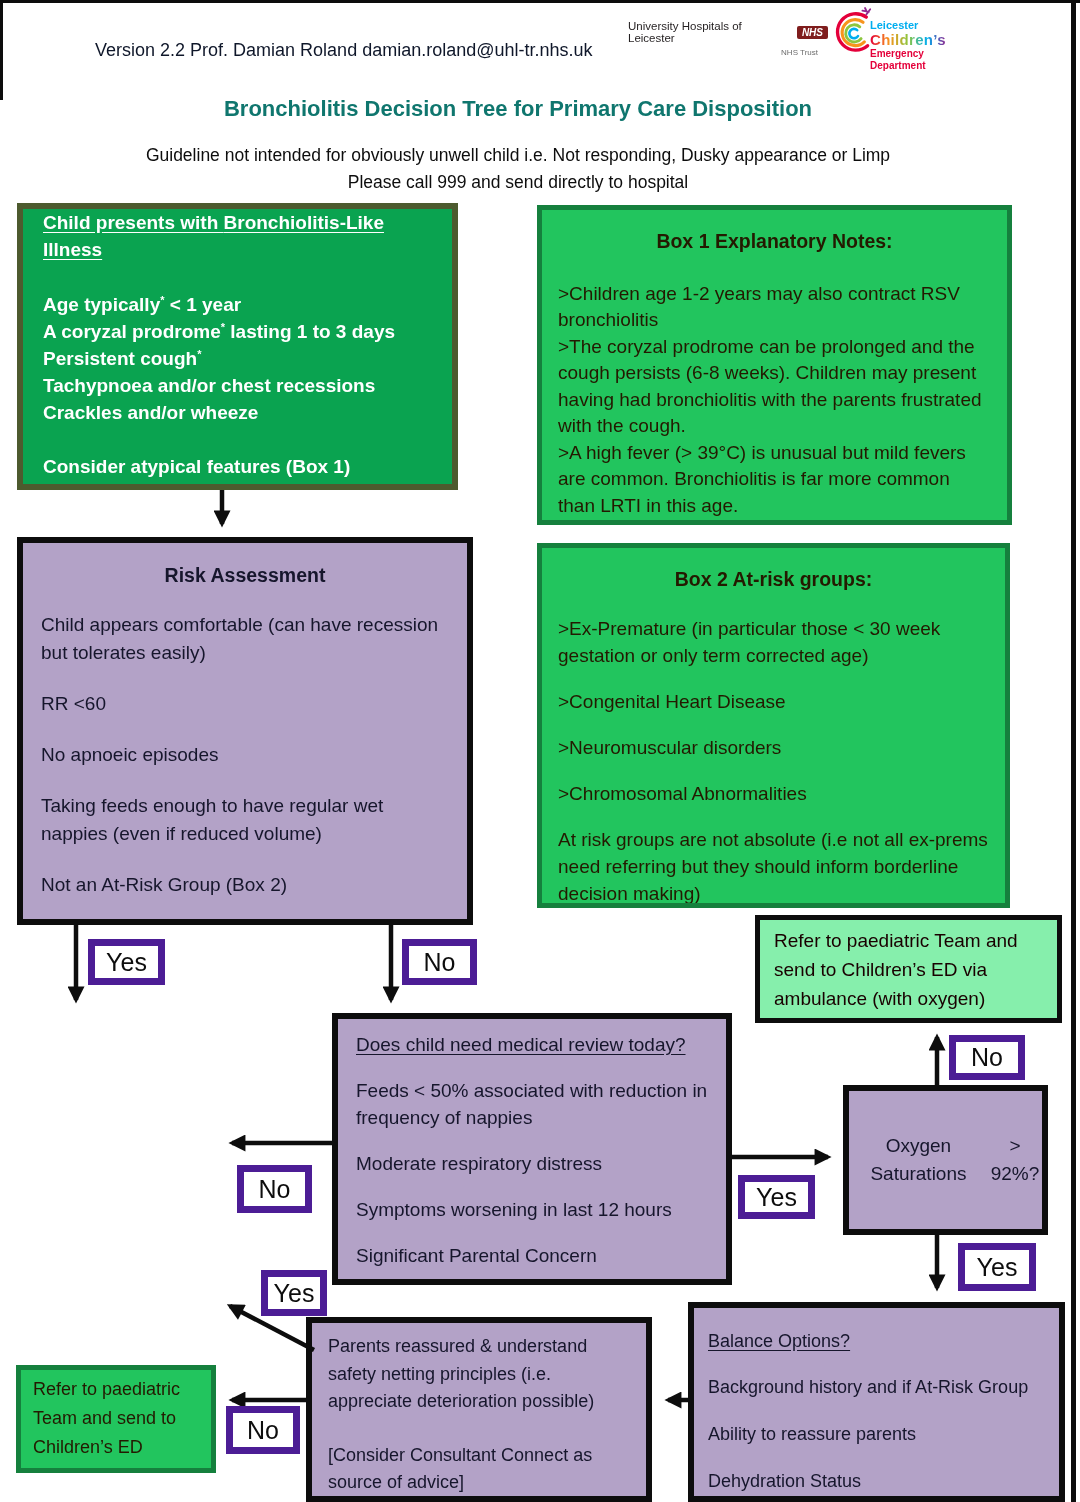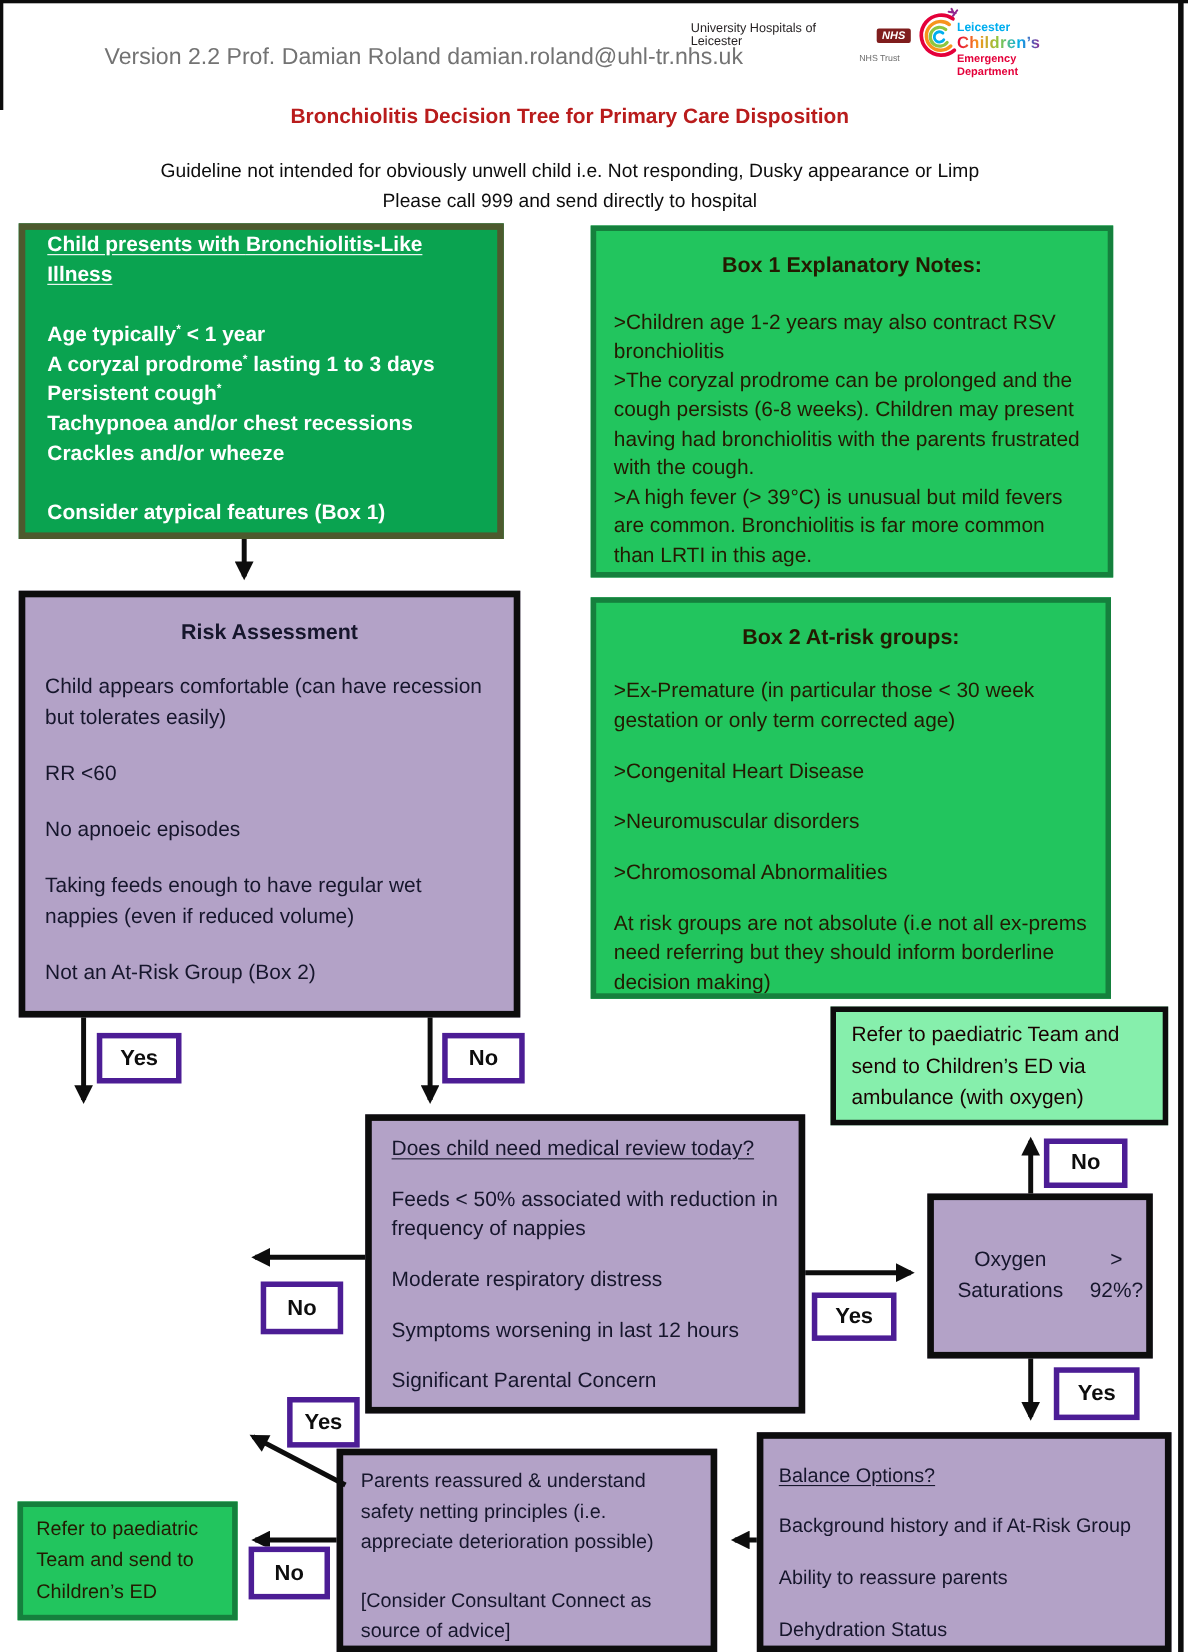--- a/index.html
+++ b/index.html
@@ -7,39 +7,39 @@
     position:relative; width:1080px; height:1502px; overflow:hidden;
     background:#ffffff; color:#111;
     font-family:"Liberation Sans", sans-serif;
   }
   .edge { position:absolute; background:#0c0c0c; }
   .edge-right { left:1071px; top:0; width:5px; height:1502px; }
   .edge-top { left:0; top:0; width:1080px; height:3px; }
   .edge-left { left:0; top:0; width:3px; height:100px; }
 
   
-  .version { position:absolute; left:95px; top:40px; font-size:21px; color:#737373; }
+  .version { position:absolute; left:95px; top:40px; font-size:18px; color:#0f172a; }
   .uhl { position:absolute; left:628px; top:20px; width:200px; }
   .uhl-row { display:flex; align-items:center; justify-content:flex-end; gap:7px; }
   .uhl-name { font-size:11.5px; color:#231f20; }
   .nhs-tile { background:#7f1d1d; color:#fff; font-style:italic; font-weight:bold;
               font-size:10px; padding:1px 5px; border-radius:2px; }
   .uhl-sub { font-size:8px; color:#6d6d6d; text-align:right; margin-top:4px; padding-right:10px; }
   .lced { position:absolute; left:826px; top:5px; display:flex; align-items:flex-start; }
   .lced-text { margin-left:-8px; margin-top:14px; }
   .lced-leicester { color:#00aeef; font-size:11px; font-weight:bold; }
   .lced-childrens { font-size:15px; font-weight:bold; color:#e4003a; letter-spacing:.3px; }
   @supports ((-webkit-background-clip:text)) {
     .lced-childrens { background:linear-gradient(90deg,#e4003a,#f7941d,#8dc63f,#00aeef,#92278f);
                       -webkit-background-clip:text; background-clip:text; color:transparent; }
   }
   .lced-emergency, .lced-department { color:#e4003a; font-size:10px; font-weight:bold; line-height:12px; }
 
   .title { position:absolute; left:0; top:96px; width:1036px; text-align:center;
-           font-size:19px; font-weight:bold; color:#b91c1c; margin:0; }
+           font-size:22px; font-weight:bold; color:#0f766e; margin:0; }
   .subtitle { position:absolute; left:0; top:142px; width:1036px; text-align:center;
               font-size:17.5px; line-height:27px; color:#0d0d0d; }
 
   
   .box { position:absolute; box-sizing:border-box; overflow:hidden; }
   sup { font-size:11px; line-height:0; }
   .u { text-decoration:underline; text-underline-offset:3px; }
 
   .presenting { left:17px; top:203px; width:441px; height:287px;
     background:#0aa350; border:6px solid #4d5a2e; color:#ffffff; font-weight:bold;
@@ -82,22 +82,22 @@
   .balance { left:688px; top:1302px; width:377px; height:200px; font-size:18px; line-height:26px; padding:20px 14px; }
   .balance-title { text-decoration:underline; text-underline-offset:3px; margin-bottom:20px; }
   .balance-item { margin-bottom:21px; }
 
   .parents { left:306px; top:1317px; width:346px; height:185px; font-size:18px; line-height:27.5px; padding:10px 16px; }
   .parents-p2 { margin-top:26px; }
 
   .refer-orange { left:16px; top:1365px; width:200px; height:108px; font-size:18px; line-height:29px; padding:5px 12px; }
 
   
-  .decision { position:absolute; background:#ffffff; border:5px solid #4c1d95;
-    color:#0d0d0d; font-weight:bold; font-size:20px; box-sizing:border-box;
+  .decision { position:absolute; background:#ffffff; border:7px solid #4c1d95;
+    color:#0d0d0d; font-weight:normal; font-size:25px; box-sizing:border-box;
     display:flex; align-items:center; justify-content:center; }
   .yes1 { left:88px;  top:939px;  width:77px; height:46px; }
   .no1  { left:402px; top:939px;  width:75px; height:46px; }
   .no2  { left:237px; top:1165px; width:75px; height:48px; }
   .yes2 { left:261px; top:1270px; width:66px; height:46px; }
   .yes3 { left:738px; top:1175px; width:77px; height:44px; }
   .no3  { left:949px; top:1035px; width:76px; height:45px; }
   .yes4 { left:958px; top:1243px; width:78px; height:48px; }
   .no4  { left:226px; top:1406px; width:74px; height:48px; }
 

